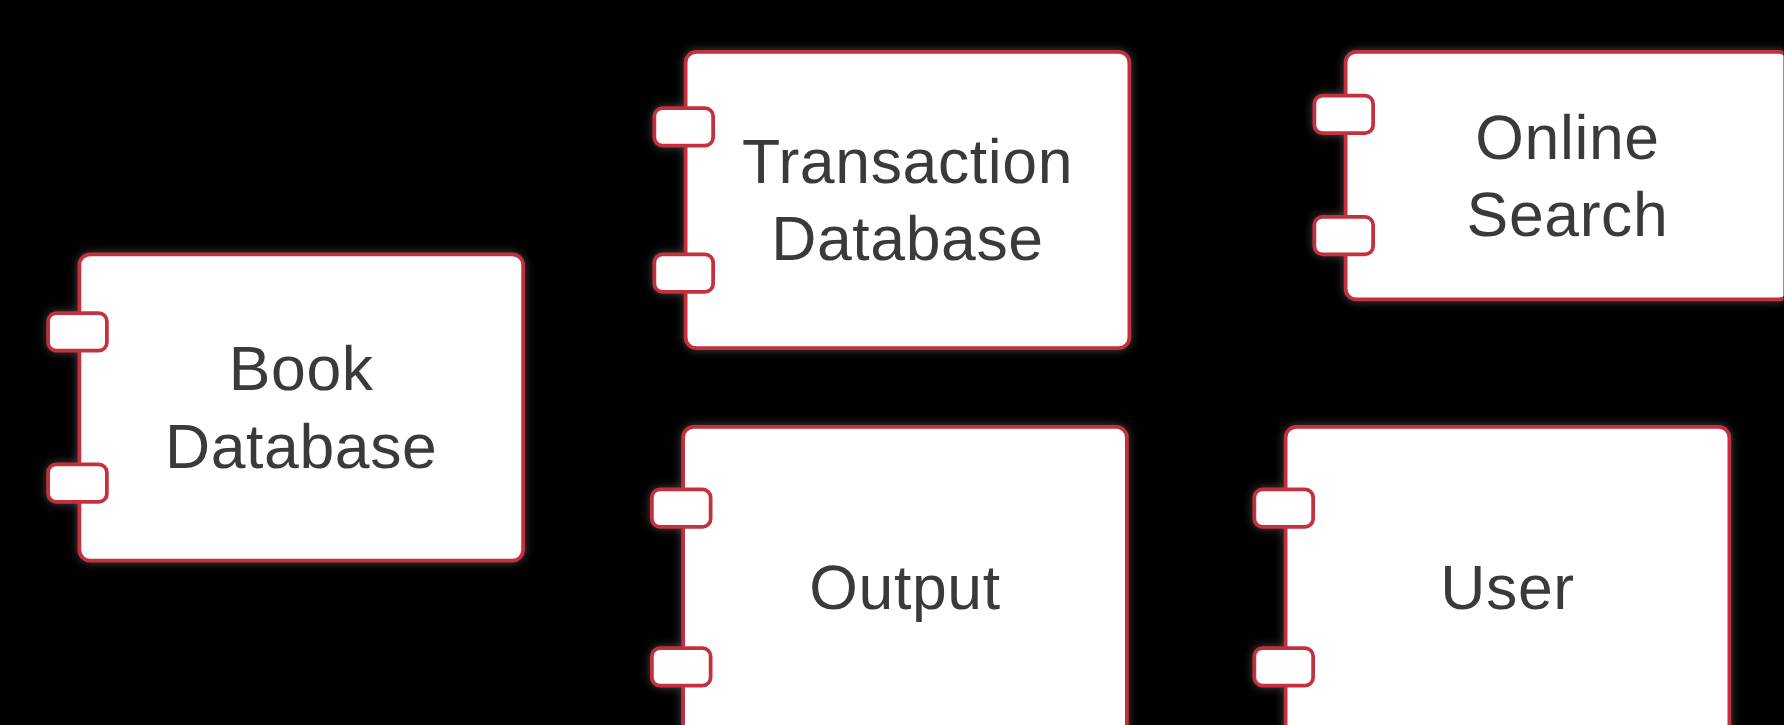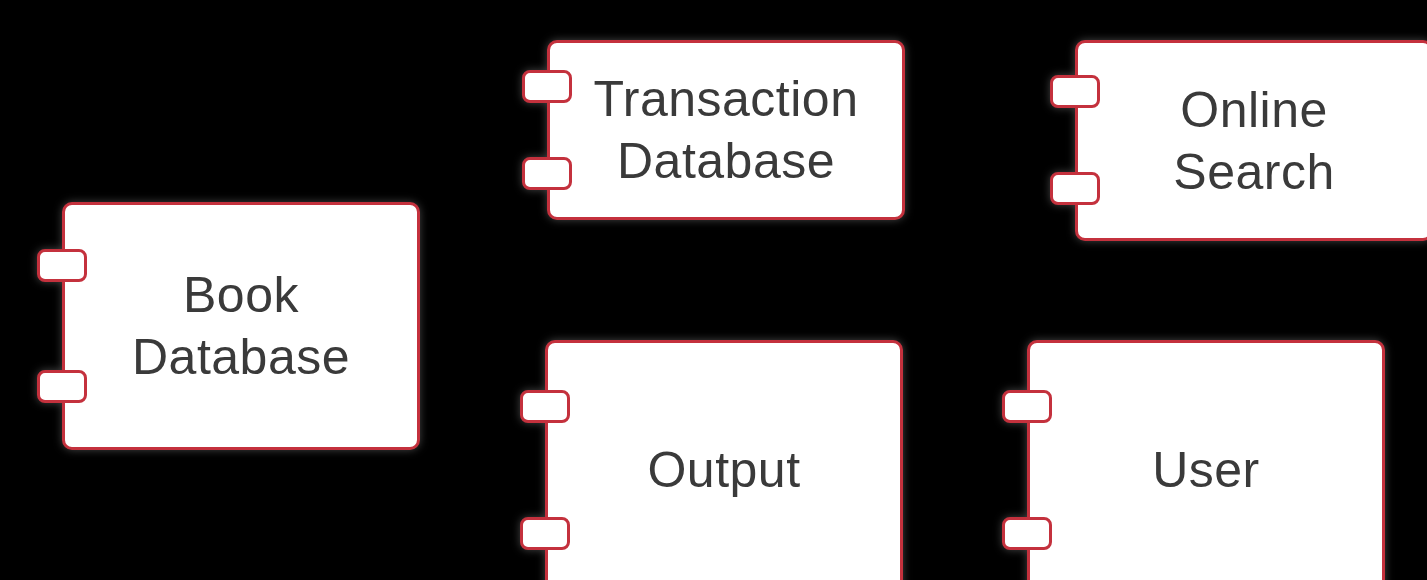--- a/index.html
+++ b/index.html
@@ -46,21 +46,21 @@
     height: 33px;
     background: #ffffff;
     border: 3px solid #c4313d;
     border-radius: 8px;
   }
   .port.top    { top: calc(25% - 17px); }
   .port.bottom { top: calc(75% - 17px); }
 
   
   #comp-book-database        { left: 62px;   top: 202px; height: 248px; }
-  #comp-transaction-database { left: 547px;  top: 40px;  height: 180px; }
+  #comp-transaction-database { left: 547px;  top: 40px;  height: 240px; }
   #comp-online-search        { left: 1075px; top: 40px;  height: 201px; }
   #comp-output               { left: 545px;  top: 340px; }
   #comp-user                 { left: 1027px; top: 340px; }
 </style>
 </head>
 <body>
 
 <div class="canvas">
 
   <div class="component" id="comp-book-database">

